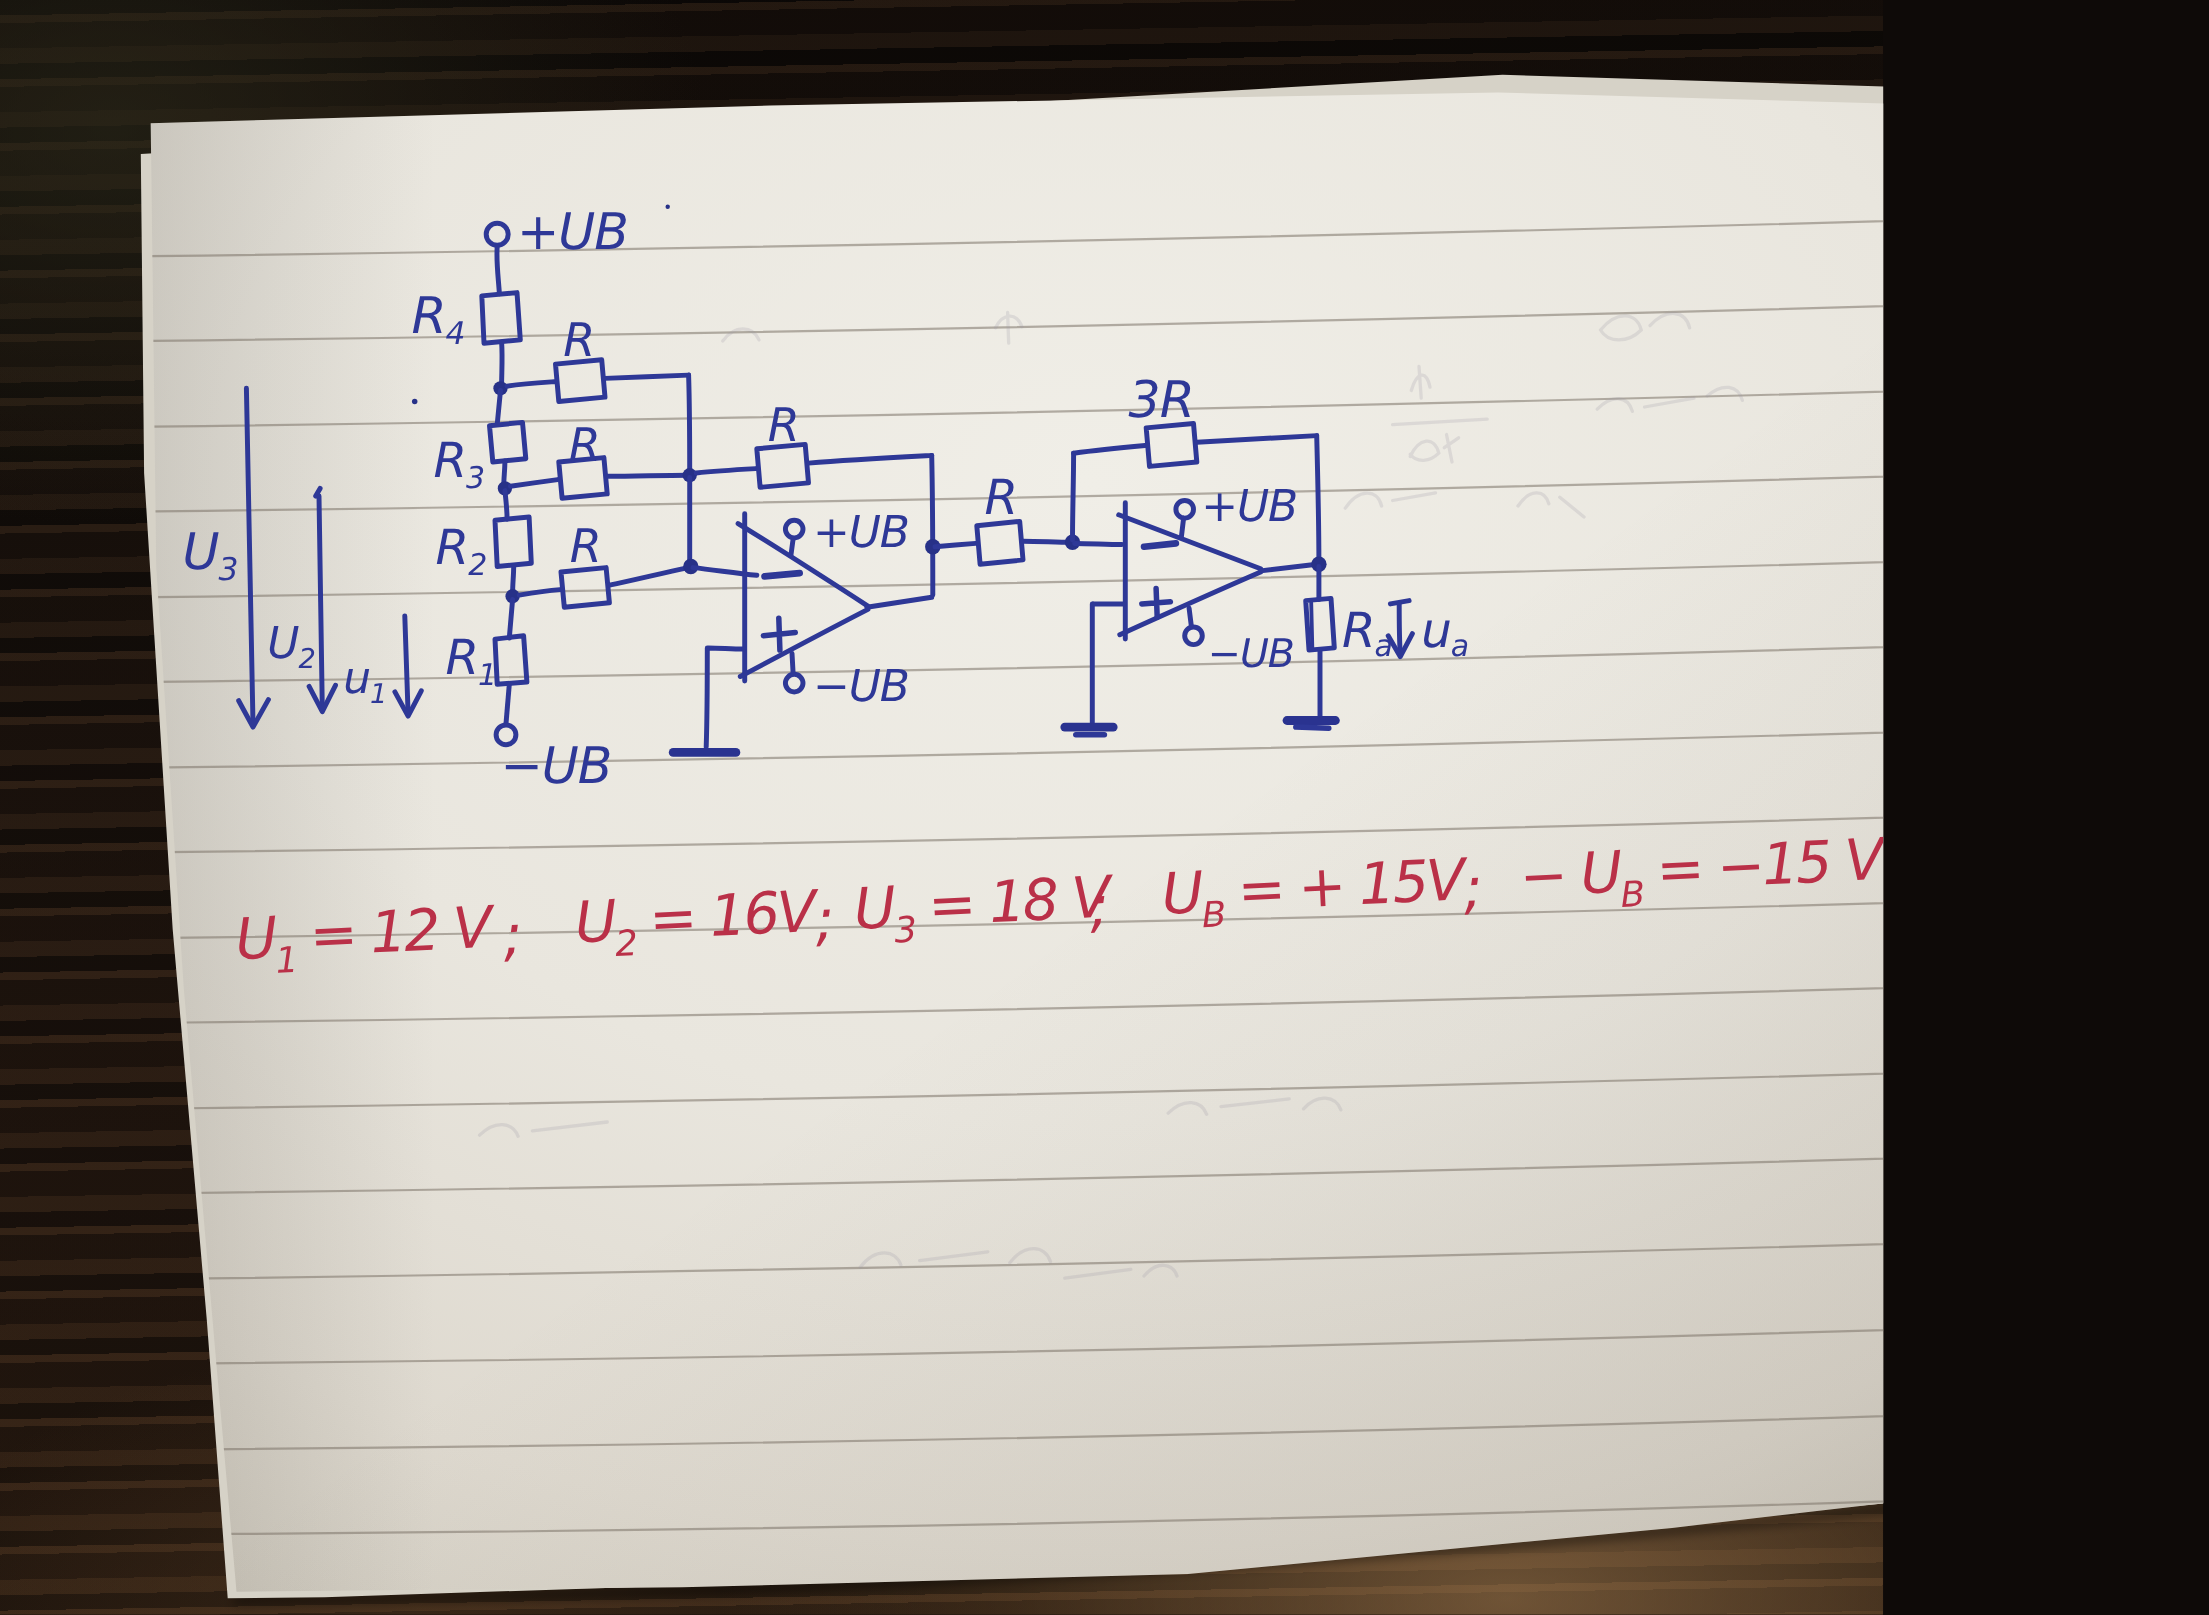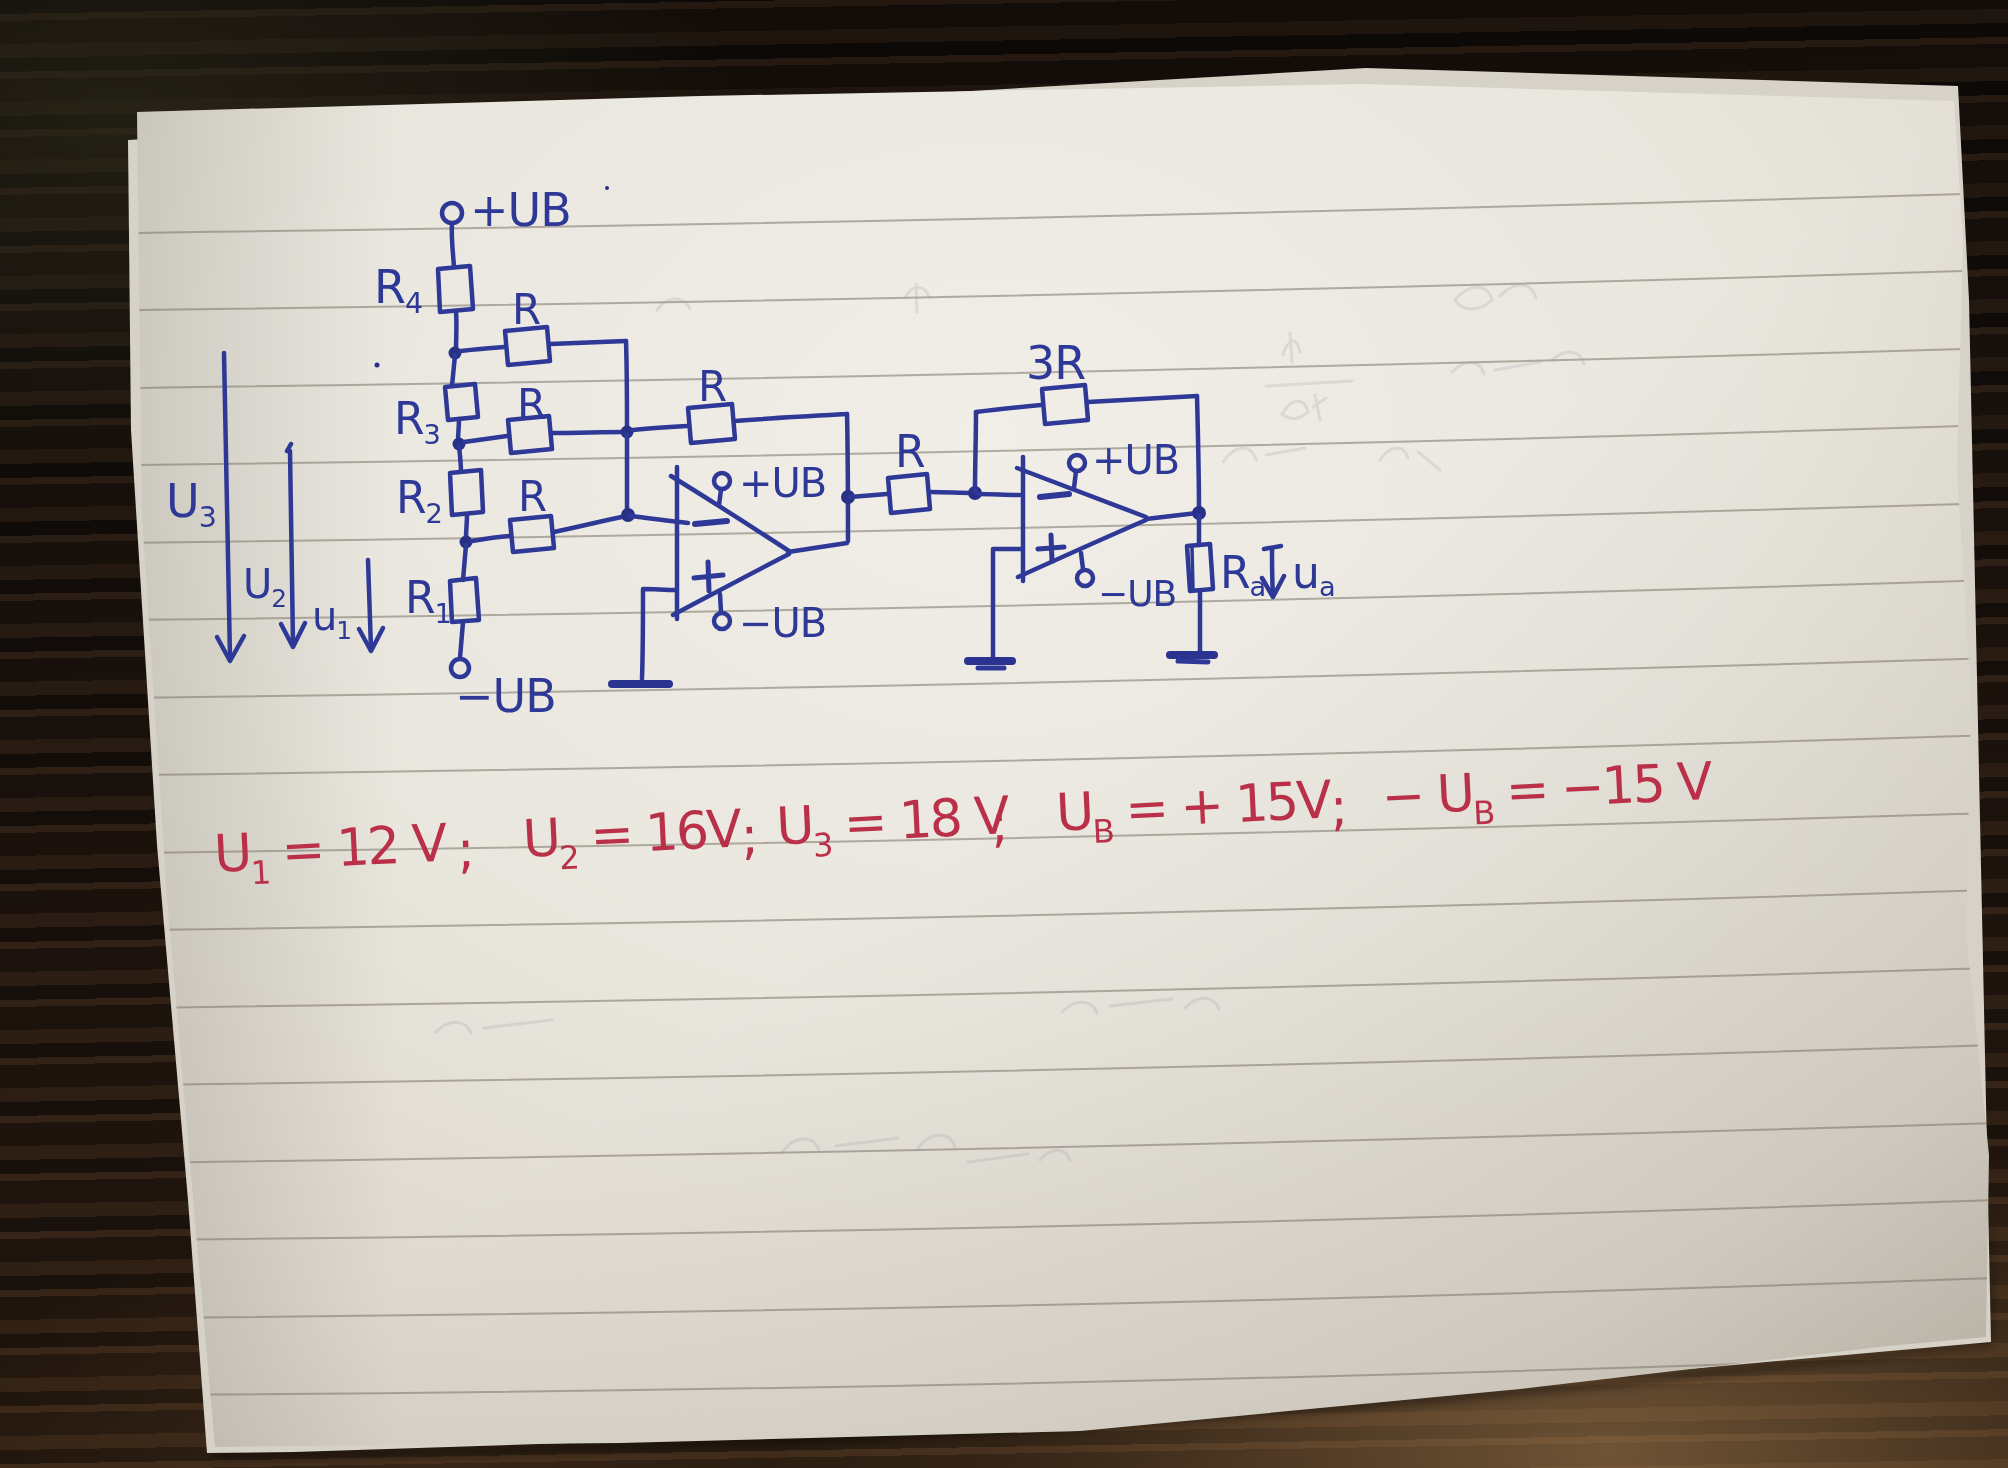--- a/index.html
+++ b/index.html
@@ -1,17 +1,17 @@
 <!DOCTYPE html>
 <html><head>
 <meta charset="utf-8">
 <style>
   html,body{margin:0;padding:0;background:#0e0a08;}
-  .scene{position:relative;width:2008px;height:1468px;overflow:hidden;
-         font-family:"DejaVu Sans",sans-serif;}
+  .scene{position:relative;width:1712px;height:1468px;overflow:hidden;
+         font-family:"DejaVu Sans",sans-serif;font-style:italic;}
   .wood-bg{position:absolute;inset:0;
     background:
       radial-gradient(ellipse 58% 32% at 80% 99%, rgba(172,132,86,.55), rgba(120,88,52,.28) 45%, rgba(0,0,0,0) 72%),
       radial-gradient(ellipse 42% 26% at 22% 100%, rgba(96,68,40,.35), rgba(0,0,0,0) 65%),
       radial-gradient(ellipse 45% 35% at 6% 8%, rgba(46,44,28,.6), rgba(0,0,0,0) 70%),
       repeating-linear-gradient(179deg, rgba(0,0,0,.38) 0 14px, rgba(98,66,40,.22) 14px 21px, rgba(18,11,7,.42) 21px 44px, rgba(74,50,30,.20) 44px 58px),
       linear-gradient(175deg,#110c09 0%,#19120d 30%,#221710 55%,#2a1c12 80%,#342315 100%);
   }
   .ink-svg{position:absolute;inset:0;}
   text{font-family:"DejaVu Sans",sans-serif;}

